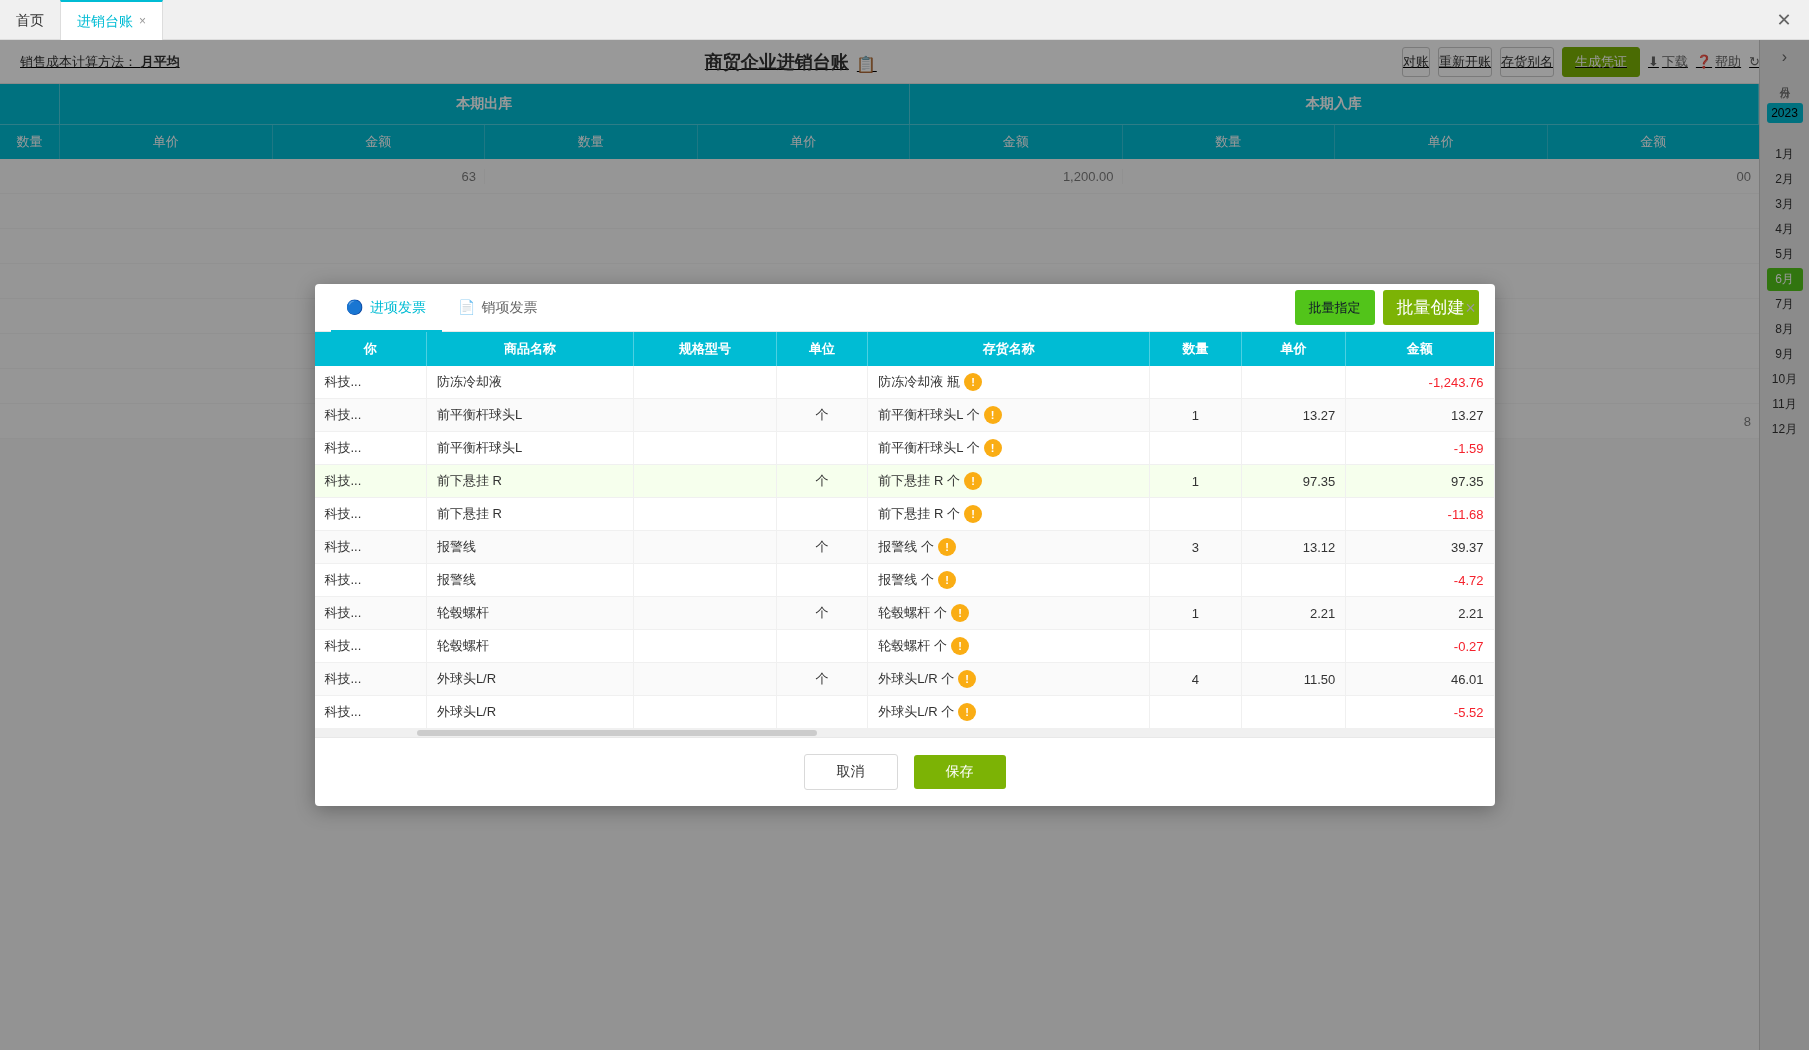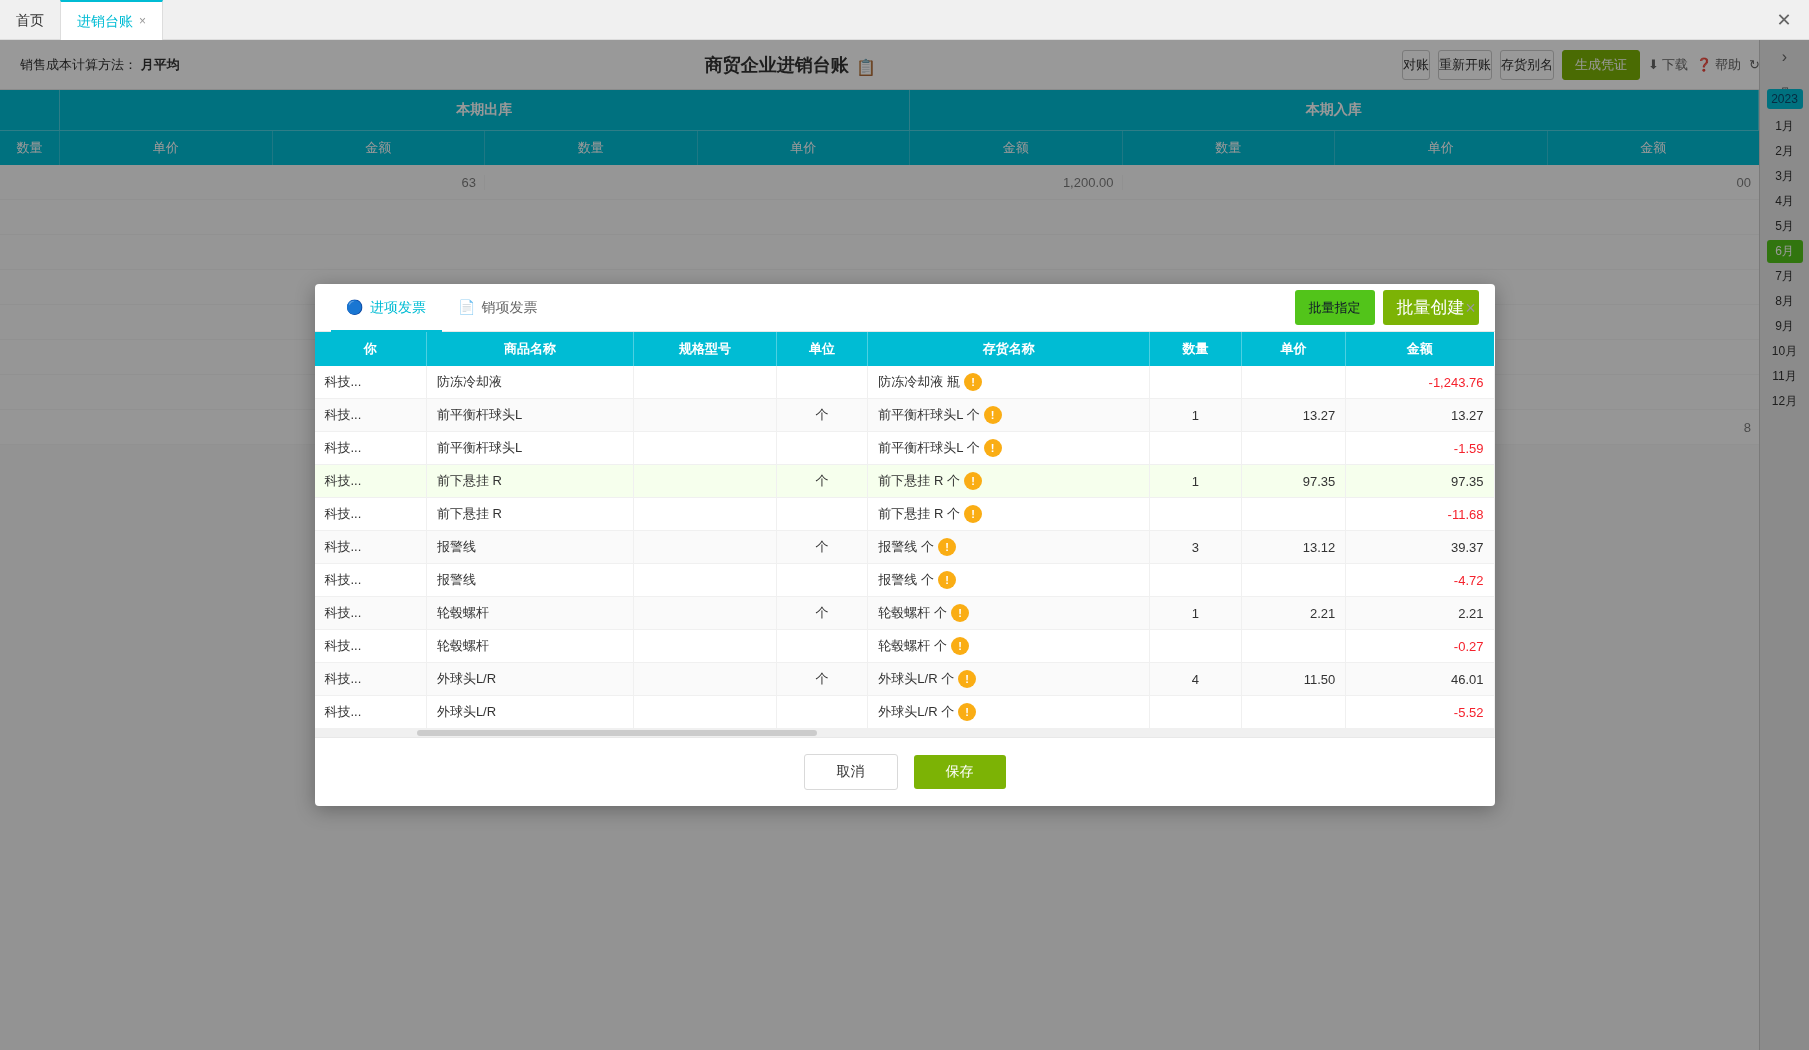--- a/index.html
+++ b/index.html
@@ -29,22 +29,22 @@
     }
 
     
     .main-area {
       background: #f5f5f5; position: relative;
       width: 1809px; height: 1010px;
     }
 
     
     .header-bar {
-      display: flex; align-items: center; height: 50px;
-      background: #fff; padding: 0 20px; border-bottom: 1px solid #e8e8e8;
+      display: flex; align-items: center; height: 44px;
+      background: #fff; padding: 0 20px; border-bottom: 1px solid #e8e8e8; text-decoration: underline;
     }
     .header-left { font-size: 13px; color: #333; }
     .header-title {
       flex: 1; text-align: center; font-size: 18px; font-weight: bold; color: #333;
       display: flex; align-items: flex-end; justify-content: center; gap: 8px;
     }
     .header-actions { display: flex; gap: 8px; align-items: center; }
     .btn-default {
       padding: 5px 0; border: 1px solid #ccc; background: #fff;
       border-radius: 3px; cursor: pointer; font-size: 13px; color: #333;
@@ -55,22 +55,22 @@
     }
     .header-icon { font-size: 13px; color: #666; cursor: pointer; display: flex; align-items: center; gap: 3px; }
 
     
     .side-panel {
       position: absolute; right: 0; top: 0; width: 50px; height: 100%;
       background: #e8e8e8; display: flex; flex-direction: column; align-items: center;
       border-left: 1px solid #ccc;
     }
     .side-year-badge {
-      background: #00bcd4; color: #0c4a6e; width: 36px; text-align: center;
-      padding: 3px; border-radius: 3px; font-size: 12px; margin: 5px auto;
+      background: #00bcd4; color: #000000; width: 36px; text-align: center;
+      padding: 3px; border-radius: 3px; font-size: 12px; margin: 19px auto;
     }
     .month-item {
       width: 36px; text-align: center; padding: 3px; font-size: 12px;
       color: #333; cursor: pointer; margin: 1px auto;
     }
     .month-item.active {
       background: #52c41a; color: #fff; border-radius: 3px;
     }
 
     

